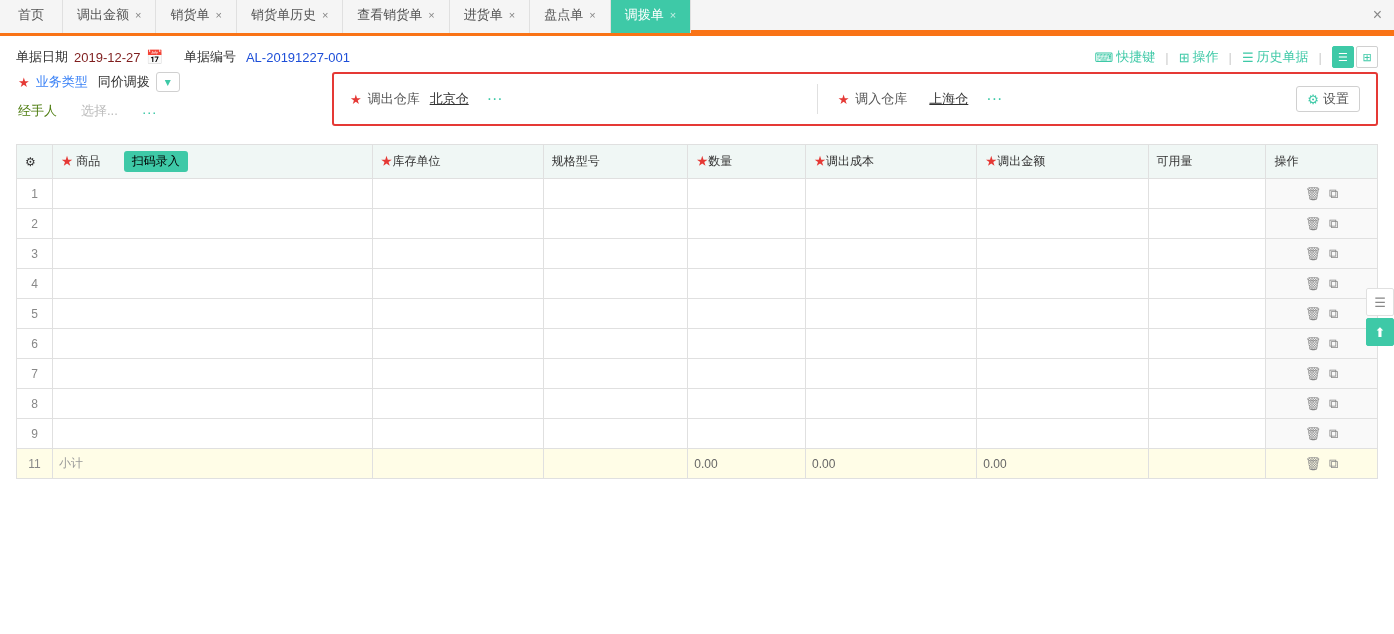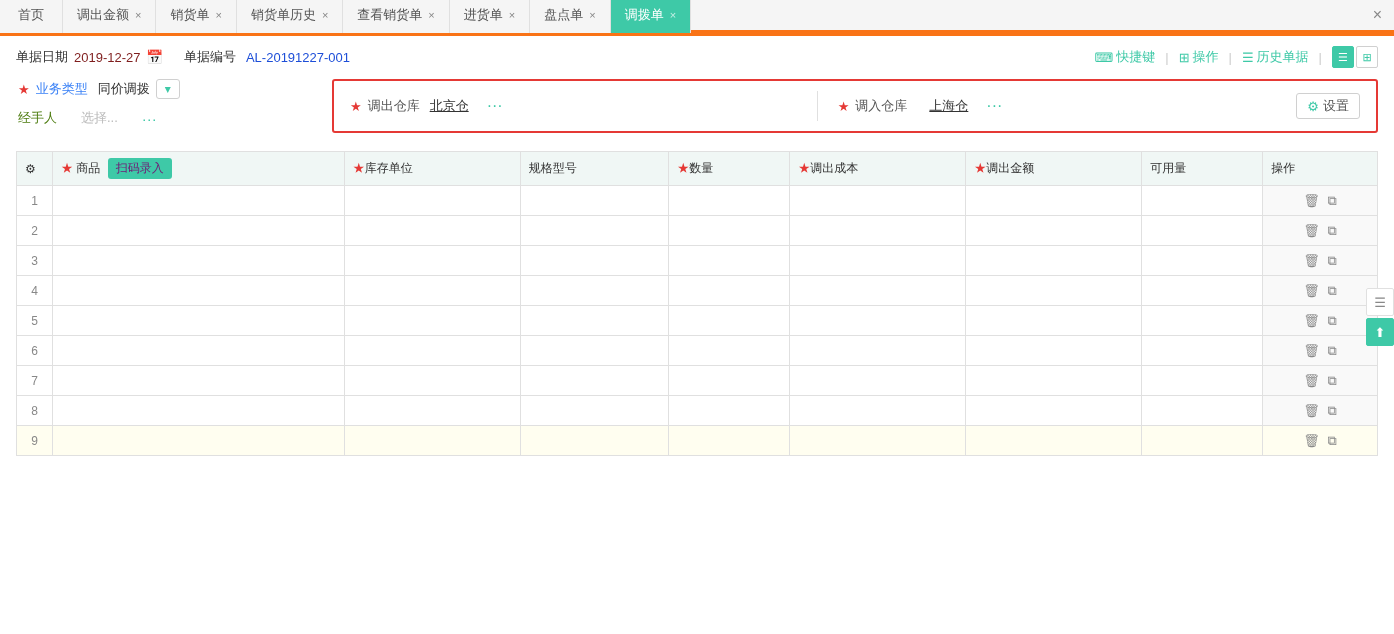--- a/index.html
+++ b/index.html
@@ -203,27 +203,27 @@
 
     
     .th-gear {
       text-align: center;
       width: 36px;
     }
 
     
     .scan-btn {
       background: #3ec9a7;
-      color: #701a75;
+      color: #000000;
       border: none;
       border-radius: 3px;
       padding: 2px 8px;
       cursor: pointer;
       font-size: 12px;
-      margin-left: 4px;
+      margin-left: 20px;
     }
 
     
     .subtotal-row td {
       background: #fffde7 !important;
       font-size: 12px;
       color: #666;
     }
 
     
@@ -258,21 +258,21 @@
     
     .table-wrapper {
       overflow-x: auto;
       overflow-y: auto;
       max-height: 420px;
     }
 
     .header-bar {
       display: flex;
       align-items: center;
-      margin-bottom: 11px;
+      margin-bottom: 4px;
       gap: 0;
     }
     .header-left {
       display: flex;
       align-items: center;
       gap: 20px;
     }
 
     
     .view-icons {
@@ -559,20 +559,34 @@
       <td></td>
       <td></td>
       <td></td>
       <td></td>
       <td></td>
       <td class="action-cell">
         <span class="action-icon">🗑</span>
         <span class="action-icon">⧉</span>
       </td>
     </tr>
+          <tr class="subtotal-row">
+      <td class="row-num">11</td>
+      <td><span style="color:#999;font-size:12px;">小计</span></td>
+      <td></td>
+      <td></td>
+      <td>0.00</td>
+      <td>0.00</td>
+      <td>0.00</td>
+      <td></td>
+      <td class="action-cell">
+        <span class="action-icon">🗑</span>
+        <span class="action-icon">⧉</span>
+      </td>
+    </tr>
         </tbody>
     </table>
   </div>
 </div>
 
 <div class="right-float">
   <div class="float-btn">☰</div>
   <div class="float-btn green">⬆</div>
 </div>
 

